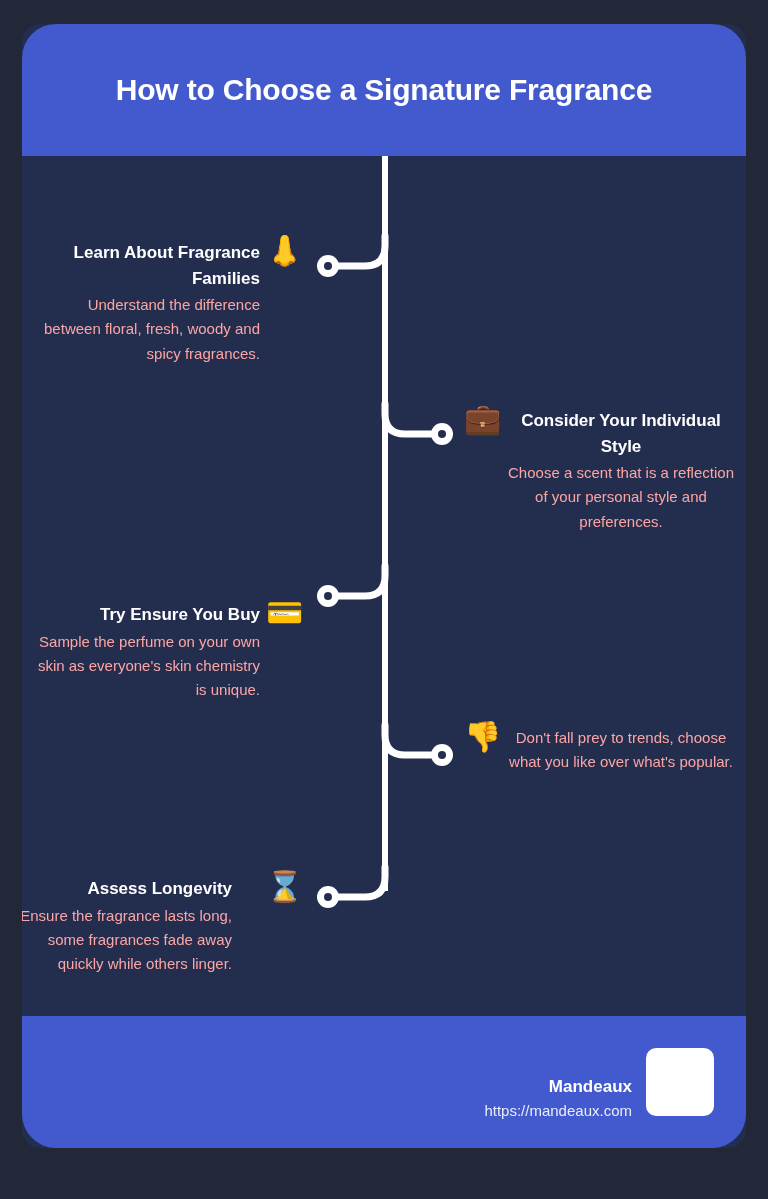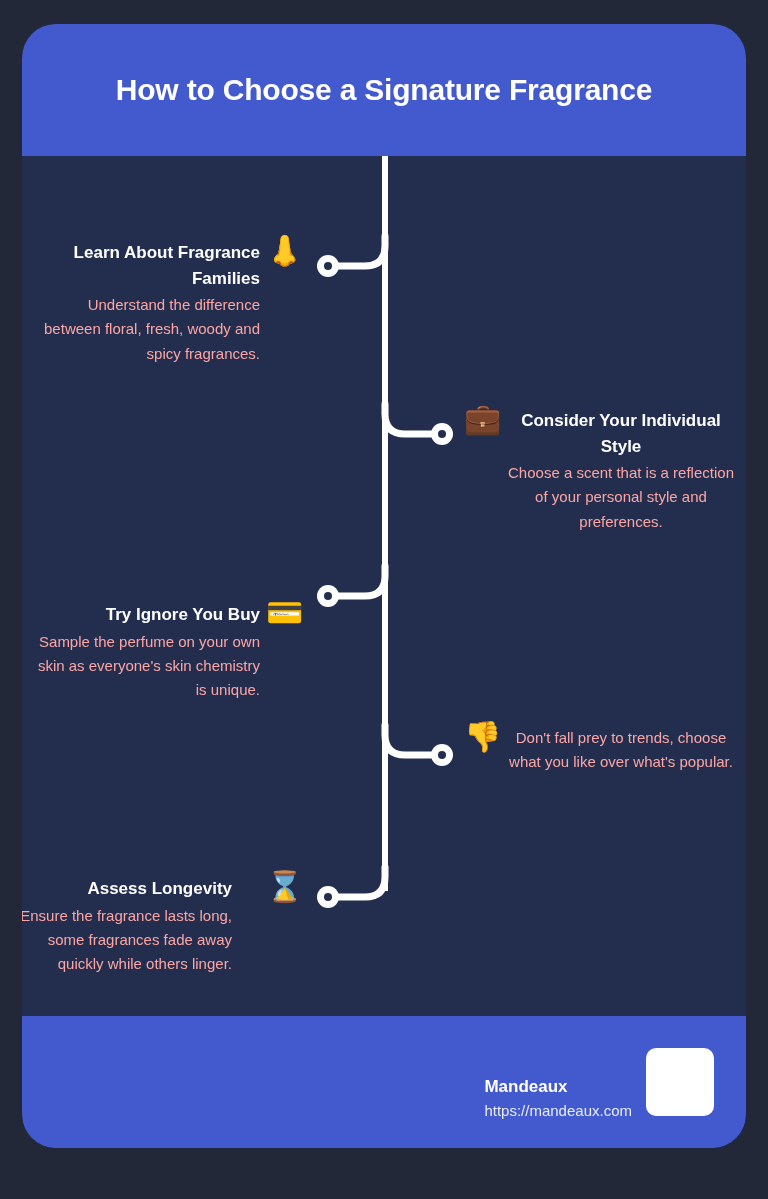--- a/index.html
+++ b/index.html
@@ -14,21 +14,21 @@
     overflow: hidden;
   }
 
   .infographic {
     position: absolute;
     left: 22px;
     top: 24px;
     width: 724px;
     height: 1124px;
     background: #232e4e;
-    border-radius: 32px;
+    border-radius: 18px;
     overflow: hidden;
   }
 
   
   .header {
     position: absolute;
     left: 0;
     top: 0;
     width: 724px;
     height: 132px;
@@ -113,20 +113,21 @@
     height: 132px;
     background: #4359ce;
     border-radius: 0 0 34px 34px;
     display: flex;
     align-items: center;
     justify-content: flex-end;
     padding-right: 32px;
     box-sizing: border-box;
   }
   .footer-text {
+    text-align: right;
     margin-right: 14px;
     margin-top: 32px;
   }
   .footer-brand {
     color: #ffffff;
     font-size: 17px;
     font-weight: bold;
     line-height: 1.5;
   }
   .footer-url {
@@ -192,21 +193,21 @@
   <div class="step step-right" style="left:440px; top:364px; width:274px;">
     <div class="step-emoji">💼</div>
     <div class="step-text">
       <div class="step-title">Consider Your Individual Style</div>
       <div class="step-desc">Choose a scent that is a reflection of your personal style and preferences.</div>
     </div>
   </div>
 
   <div class="step step-left" style="left:10px; top:558px; width:274px;">
     <div class="step-text">
-      <div class="step-title">Try Ignore You Buy</div>
+      <div class="step-title">Try Ensure You Buy</div>
       <div class="step-desc">Sample the perfume on your own skin as everyone's skin chemistry is unique.</div>
     </div>
     <div class="step-emoji">💳</div>
   </div>
 
   <div class="step step-right" style="left:440px; top:682px; width:274px;">
     <div class="step-emoji">👎</div>
     <div class="step-text">
       <div class="step-desc">Don't fall prey to trends, choose what you like over what's popular.</div>
     </div>

